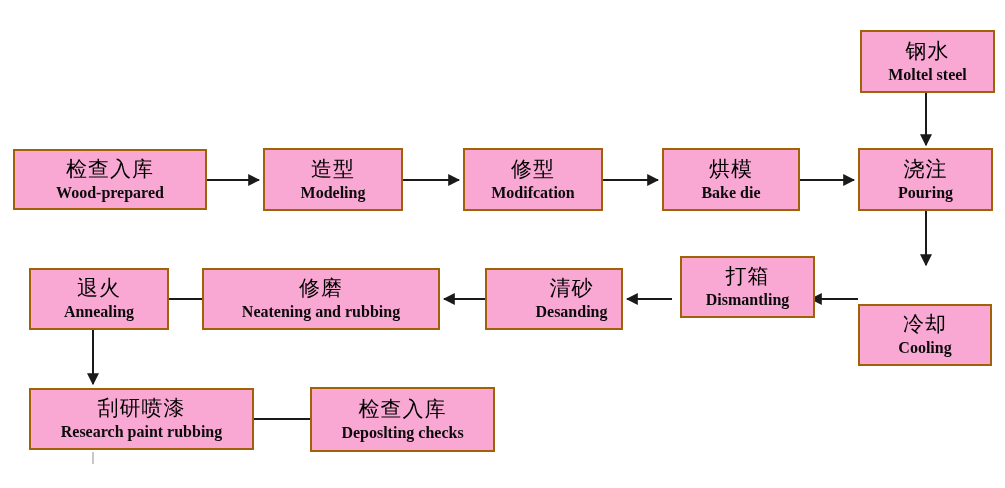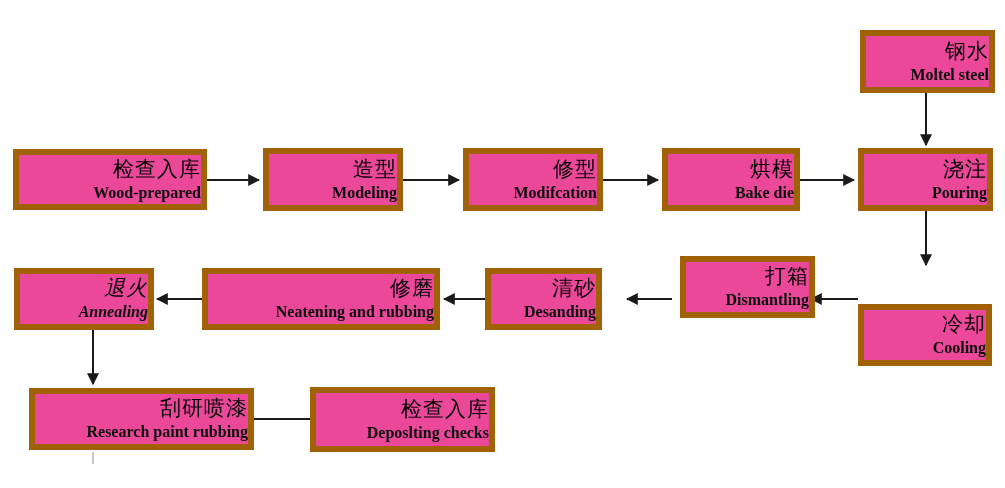--- a/index.html
+++ b/index.html
@@ -21,25 +21,25 @@
     position: absolute;
     left: 0;
     top: 0;
     width: 1005px;
     height: 488px;
     pointer-events: none;
   }
   .node {
     position: absolute;
     box-sizing: border-box;
-    border: 6px solid #a16207;
-    background: #ec4899;
+    border: 2px solid #a16207;
+    background: #f9a8d4;
     display: flex;
     flex-direction: column;
-    align-items: flex-end;
+    align-items: center;
     justify-content: center;
     text-align: center;
     line-height: 1.28;
     white-space: nowrap;
   }
   .node .zh {
     font-size: 21px;
     color: #000000;
     letter-spacing: 1px;
   }
@@ -103,29 +103,29 @@
         <div class="en">Pouring</div>
       </div>
       <div class="node" style="left: 858px; top: 268px; width: 134px; height: 62px; margin-top: 36px;">
         <div class="zh">冷却</div>
         <div class="en">Cooling</div>
       </div>
       <div class="node" style="left: 672px; top: 256px; width: 135px; height: 62px; margin-left: 8px;">
         <div class="zh">打箱</div>
         <div class="en">Dismantling</div>
       </div>
-      <div class="node" style="left: 485px; top: 268px; width: 117px; height: 62px; padding-left: 35px;">
+      <div class="node" style="left: 485px; top: 268px; width: 138px; height: 62px; padding-left: 35px;">
         <div class="zh">清砂</div>
         <div class="en">Desanding</div>
       </div>
       <div class="node" style="left: 202px; top: 268px; width: 238px; height: 62px;">
         <div class="zh">修磨</div>
         <div class="en">Neatening and rubbing</div>
       </div>
-      <div class="node" style="left: 14px; top: 268px; width: 140px; height: 62px; font-style: italic;">
+      <div class="node" style="left: 29px; top: 268px; width: 140px; height: 62px;">
         <div class="zh">退火</div>
         <div class="en">Annealing</div>
       </div>
       <div class="node" style="left: 13px; top: 388px; width: 225px; height: 62px; margin-left: 16px;">
         <div class="zh">刮研喷漆</div>
         <div class="en">Research paint rubbing</div>
       </div>
       <div class="node" style="left: 310px; top: 387px; width: 185px; height: 65px;">
         <div class="zh">检查入库</div>
         <div class="en">Deposlting checks</div>

